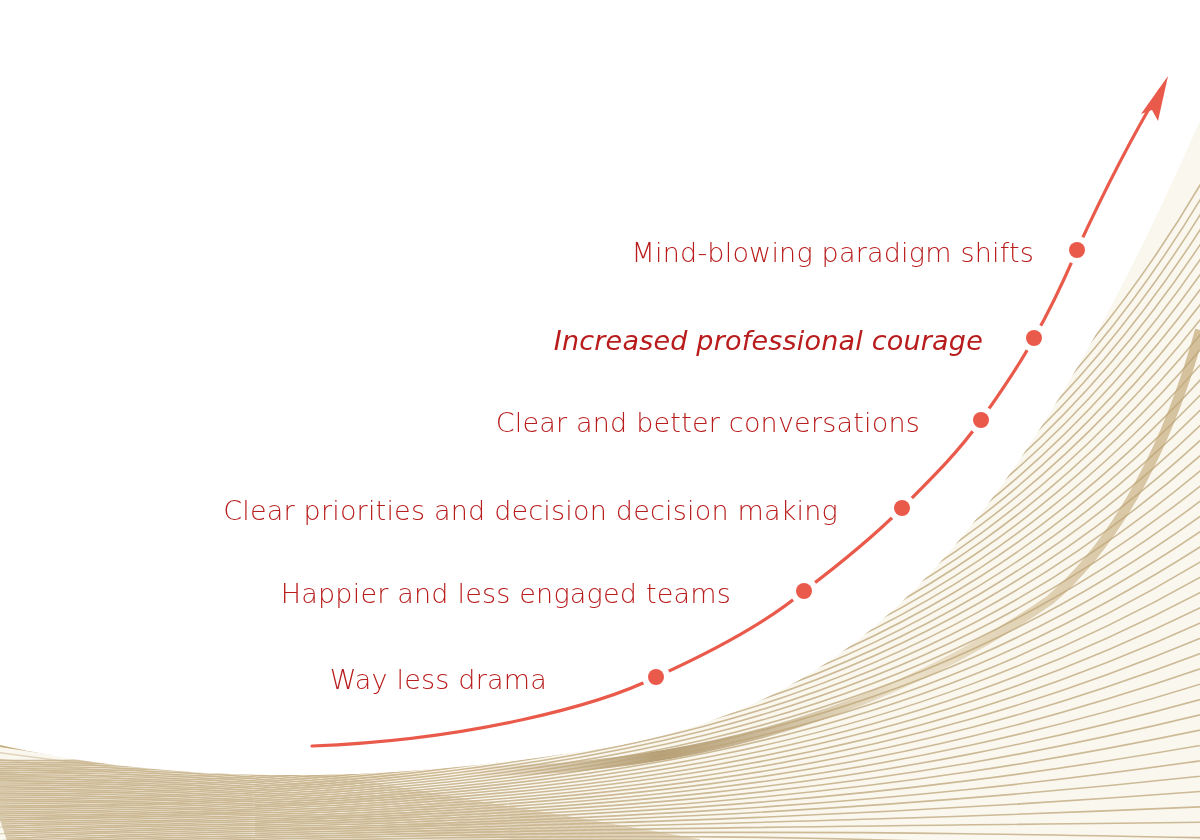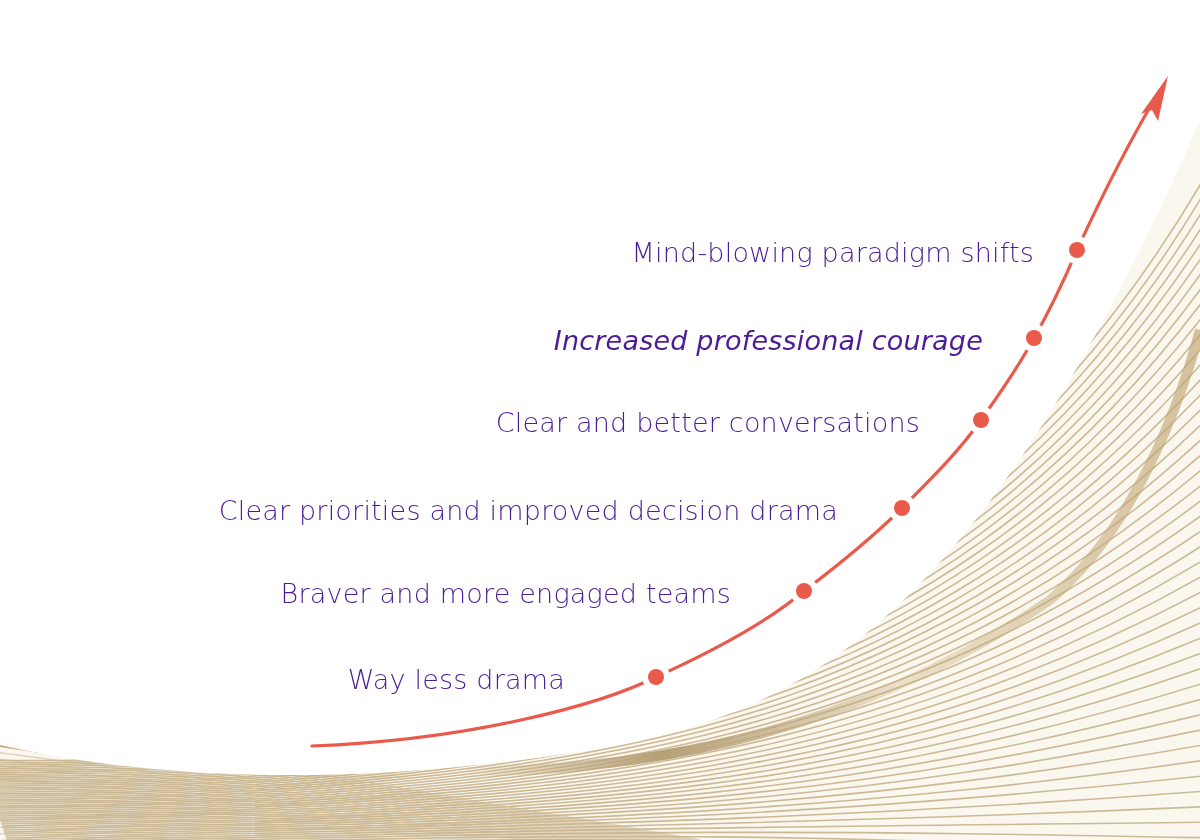--- a/index.html
+++ b/index.html
@@ -19,21 +19,21 @@
     svg.bg, svg.fg {
       position: absolute;
       left: 0;
       top: 0;
     }
     .label {
       position: absolute;
       font-family: "DejaVu Sans", sans-serif;
       font-weight: 300;
       font-size: 27px;
-      color: #4c1d95;
+      color: #b91c1c;
       white-space: nowrap;
       letter-spacing: 0.2px;
       transform: translateY(-50%);
       text-align: right;
     }
   </style>
 </head>
 <body>
 
 <div class="canvas">
@@ -147,20 +147,20 @@
         <circle cx="981" cy="420" r="14" fill="#ffffff"></circle>
         <circle cx="981" cy="420" r="8" fill="#e95a4b"></circle>
         <circle cx="1034" cy="338" r="14" fill="#ffffff"></circle>
         <circle cx="1034" cy="338" r="8" fill="#e95a4b"></circle>
         <circle cx="1077" cy="250" r="14" fill="#ffffff"></circle>
         <circle cx="1077" cy="250" r="8" fill="#e95a4b"></circle>
       </g>
   </svg>
 
   <div id="labels">
-      <div class="label" style="right: 635px; top: 679px;">Way less drama</div>
-      <div class="label" style="right: 469px; top: 593px;">Braver and more engaged teams</div>
-      <div class="label" style="right: 362px; top: 510px;">Clear priorities and improved decision drama</div>
+      <div class="label" style="right: 653px; top: 679px;">Way less drama</div>
+      <div class="label" style="right: 469px; top: 593px;">Happier and less engaged teams</div>
+      <div class="label" style="right: 362px; top: 510px;">Clear priorities and decision decision making</div>
       <div class="label" style="right: 280px; top: 422px;">Clear and better conversations</div>
       <div class="label" style="right: 217px; top: 340px; font-style: italic;">Increased professional courage</div>
       <div class="label" style="right: 166px; top: 252px;">Mind-blowing paradigm shifts</div>
     </div>
 </div>
 
 </body></html>

